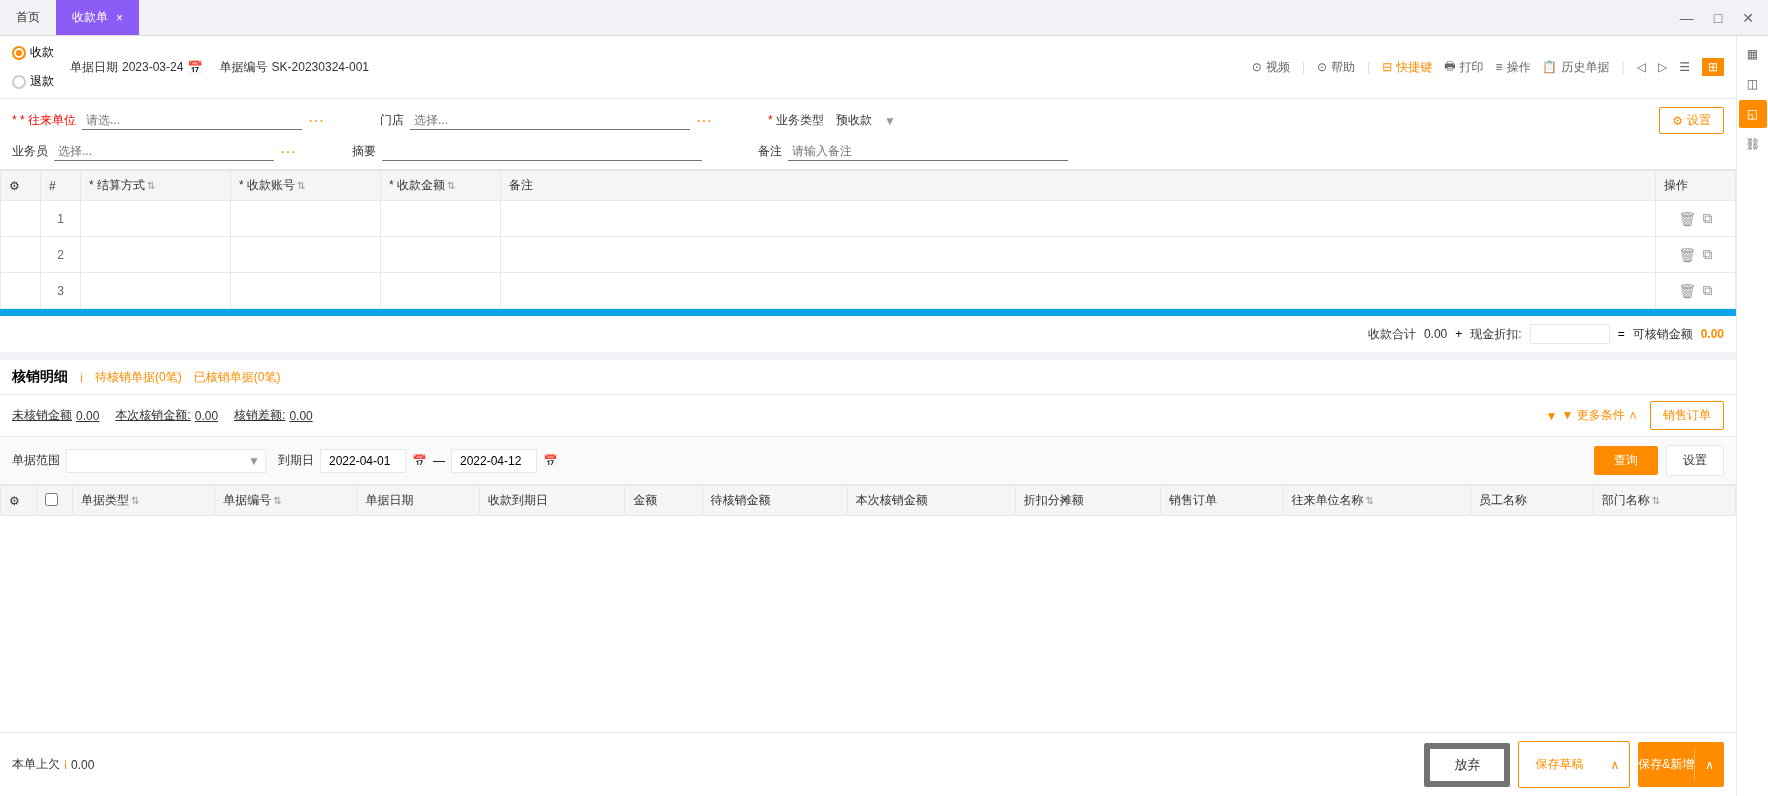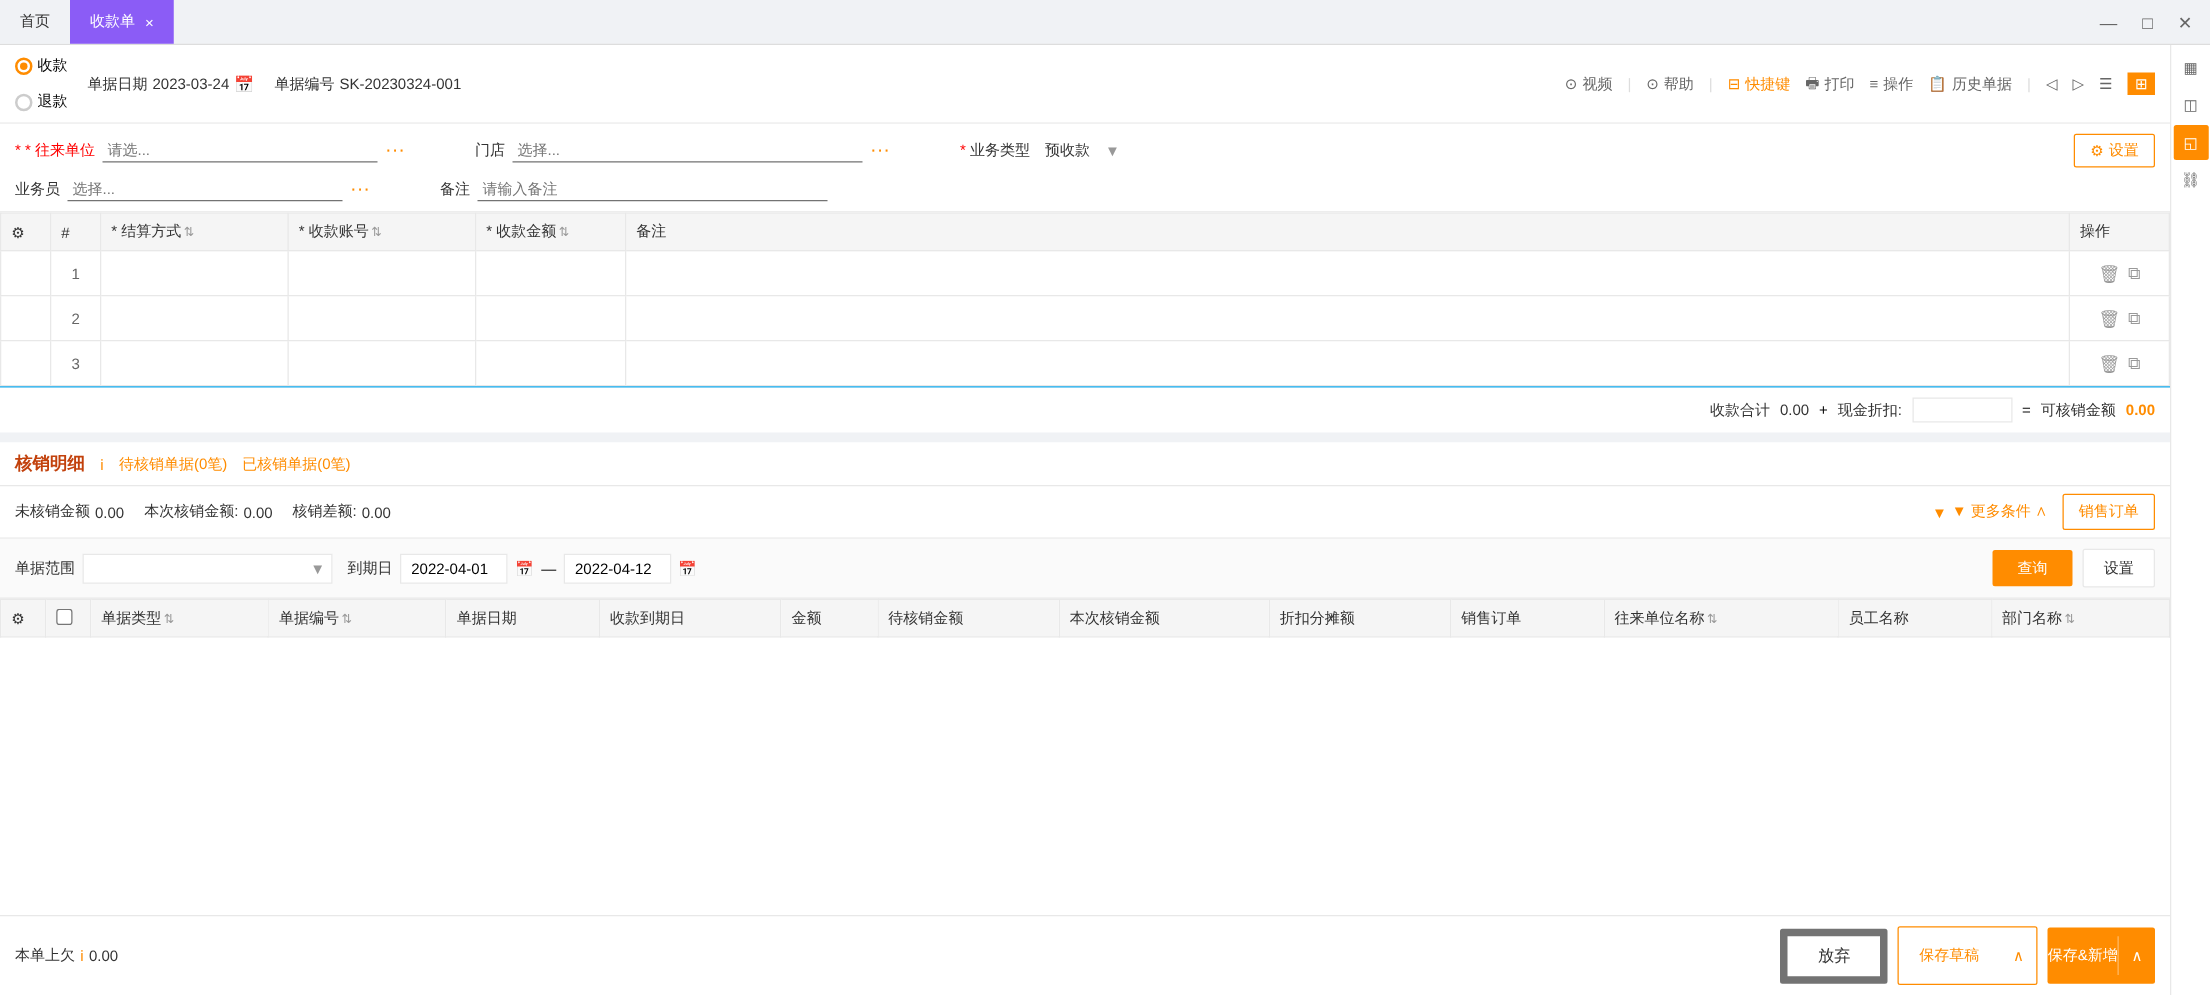--- a/index.html
+++ b/index.html
@@ -81,46 +81,46 @@
     .col-amount { width: 120px; }
     .col-remark { }
     .col-action { width: 80px; text-align: center; }
     .row-num { text-align: center; color: #666; }
     .action-icons { display: flex; align-items: center; justify-content: center; gap: 6px; }
     .action-icon { color: #999; cursor: pointer; font-size: 14px; }
 
     
     .summary-row {
       display: flex; align-items: center; justify-content: flex-end;
-      padding: 8px 12px; background: #fff; border-top: 1px solid #0ea5e9;
+      padding: 8px 12px; background: #fff; border-top: 7px solid #0ea5e9;
       gap: 8px; flex-shrink: 0;
     }
     .summary-label { color: #333; }
     .summary-value { color: #333; }
     .summary-input { border: 1px solid #e8e8e8; padding: 2px 6px; width: 80px; outline: none; }
     .summary-result { color: #ff8c00; font-weight: bold; }
 
     
     .section-divider { background: #f0f2f5; height: 8px; flex-shrink: 0; }
 
     
     .verification-section { flex: 1; display: flex; flex-direction: column; overflow: hidden; background: #fff; }
     .verif-header {
       display: flex; align-items: center; padding: 8px 12px; gap: 12px;
       border-bottom: 1px solid #e8e8e8; flex-shrink: 0;
     }
-    .verif-title { font-size: 14px; font-weight: bold; color: #c2410c; }
+    .verif-title { font-size: 14px; font-weight: bold; color: #000000; }
     .verif-info-icon { color: #ff8c00; cursor: pointer; }
     .verif-tab { color: #ff8c00; cursor: pointer; font-size: 12px; }
 
     .verif-summary {
       display: flex; align-items: center; padding: 6px 12px; gap: 16px;
       border-bottom: 1px solid #e8e8e8; flex-shrink: 0;
     }
-    .verif-summary-item { display: flex; align-items: center; gap: 4px; color: #333; }
+    .verif-summary-item { display: flex; align-items: center; gap: 4px; color: #333; text-decoration: underline; }
 
     .verif-filter {
       display: flex; align-items: center; padding: 8px 12px; gap: 12px;
       border-bottom: 1px solid #e8e8e8; flex-shrink: 0; background: #fafafa;
     }
     .filter-field { display: flex; align-items: center; gap: 6px; }
     .filter-label { color: #333; white-space: nowrap; }
     .filter-select {
       border: 1px solid #e8e8e8; padding: 4px 24px 4px 8px; outline: none;
       background: #fff; min-width: 200px; cursor: pointer; appearance: none;
@@ -308,20 +308,24 @@
             <span>⚙</span>
             <span>设置</span>
           </button>
         </div>
       </div>
       <div class="form-row">
         <div class="form-field">
           <span class="field-label">业务员</span>
           <input class="field-input" type="text" style="width: 220px;" placeholder="选择...">
           <span class="field-more">···</span>
+        </div>
+        <div class="form-field" style="margin-left:40px;">
+          <span class="field-label">摘要</span>
+          <input class="field-input" type="text" style="width: 320px;">
         </div>
         <div class="form-field" style="margin-left:40px;">
           <span class="field-label">备注</span>
           <input class="field-input" type="text" style="width: 280px;" placeholder="请输入备注">
         </div>
       </div>
     </div>
 
     <div class="table-wrapper">
       <table class="data-table">

